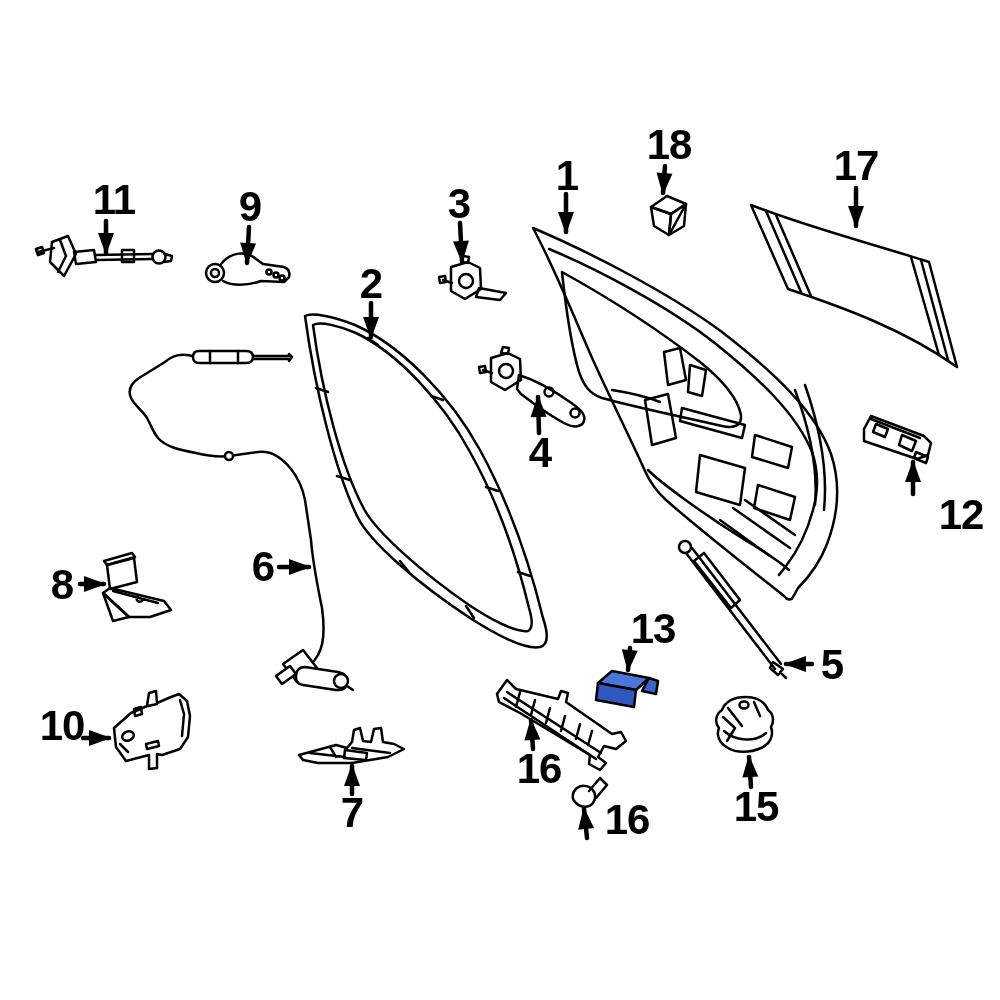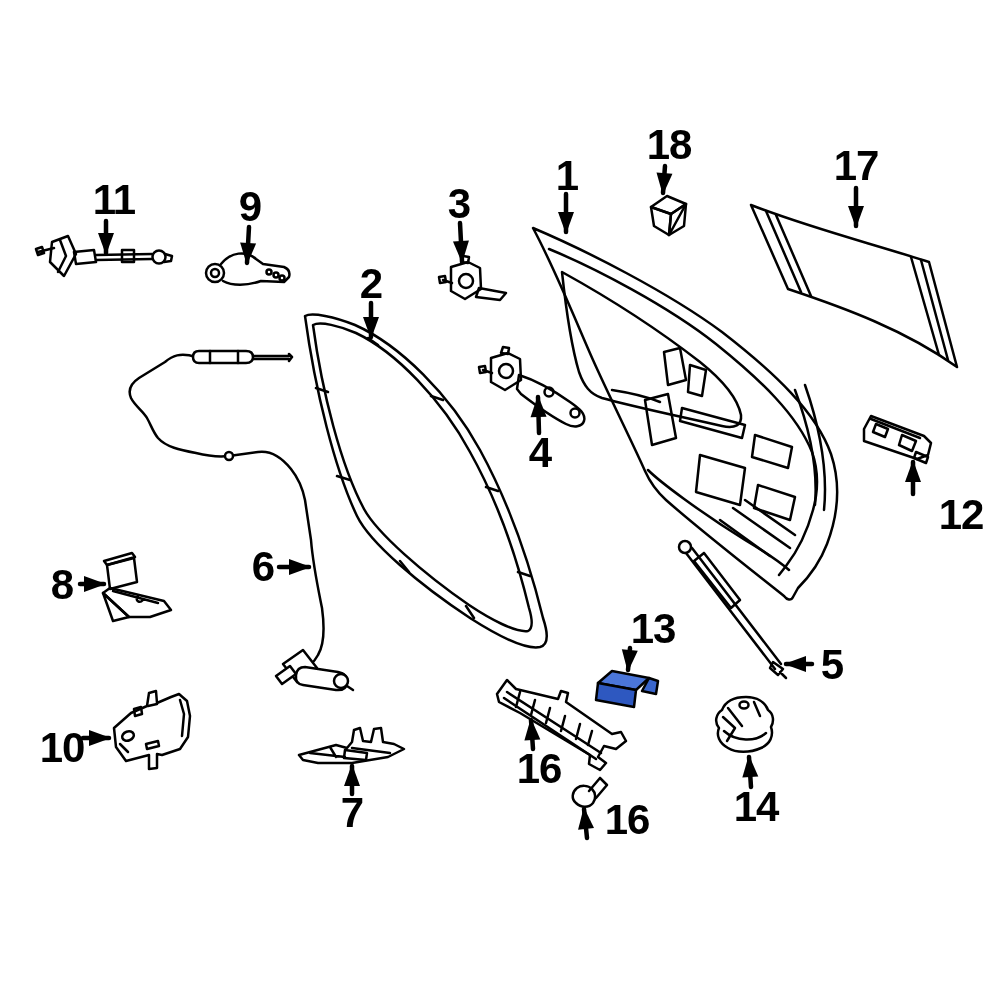--- a/index.html
+++ b/index.html
@@ -202,23 +202,23 @@
 
   <div class="callout" style="left:567px; top:176px;">1</div>
   <div class="callout" style="left:371px; top:284px;">2</div>
   <div class="callout" style="left:459px; top:204px;">3</div>
   <div class="callout" style="left:540px; top:453px;">4</div>
   <div class="callout" style="left:832px; top:665px;">5</div>
   <div class="callout" style="left:263px; top:567px;">6</div>
   <div class="callout" style="left:352px; top:813px;">7</div>
   <div class="callout" style="left:62px;  top:585px;">8</div>
   <div class="callout" style="left:250px; top:207px;">9</div>
-  <div class="callout" style="left:62px;  top:748px;">10</div>
+  <div class="callout" style="left:62px;  top:726px;">10</div>
   <div class="callout" style="left:114px; top:200px;">11</div>
   <div class="callout" style="left:918px; top:515px;margin-left:43px;">12</div>
   <div class="callout" style="left:633px; top:629px;margin-left:20px;">13</div>
-  <div class="callout" style="left:756px; top:807px;">14</div>
+  <div class="callout" style="left:756px; top:807px;">15</div>
   <div class="callout" style="left:539px; top:769px;">16</div>
   <div class="callout" style="left:591px; top:820px;margin-left:36px;">16</div>
   <div class="callout" style="left:856px; top:166px;">17</div>
   <div class="callout" style="left:669px; top:145px;">18</div>
 
 </div>
 
 </body></html>

